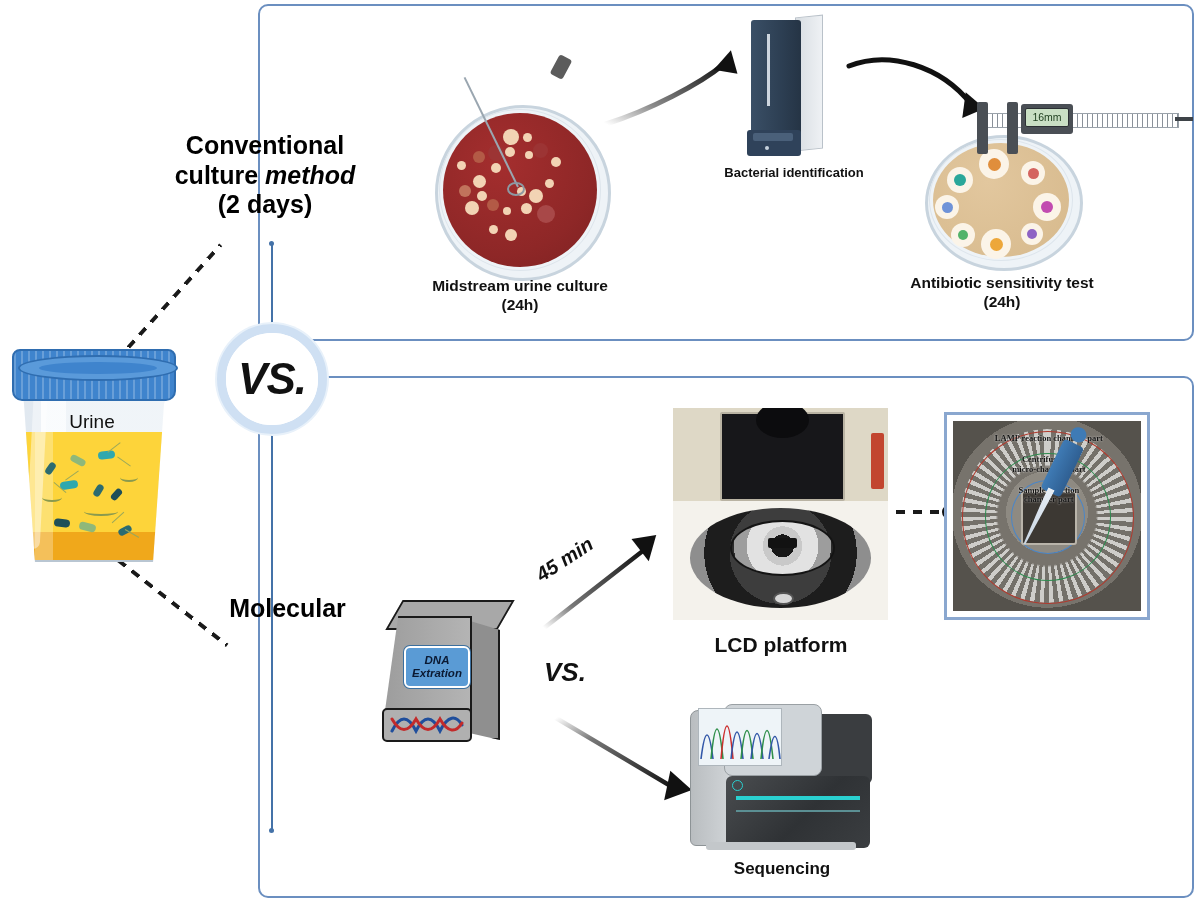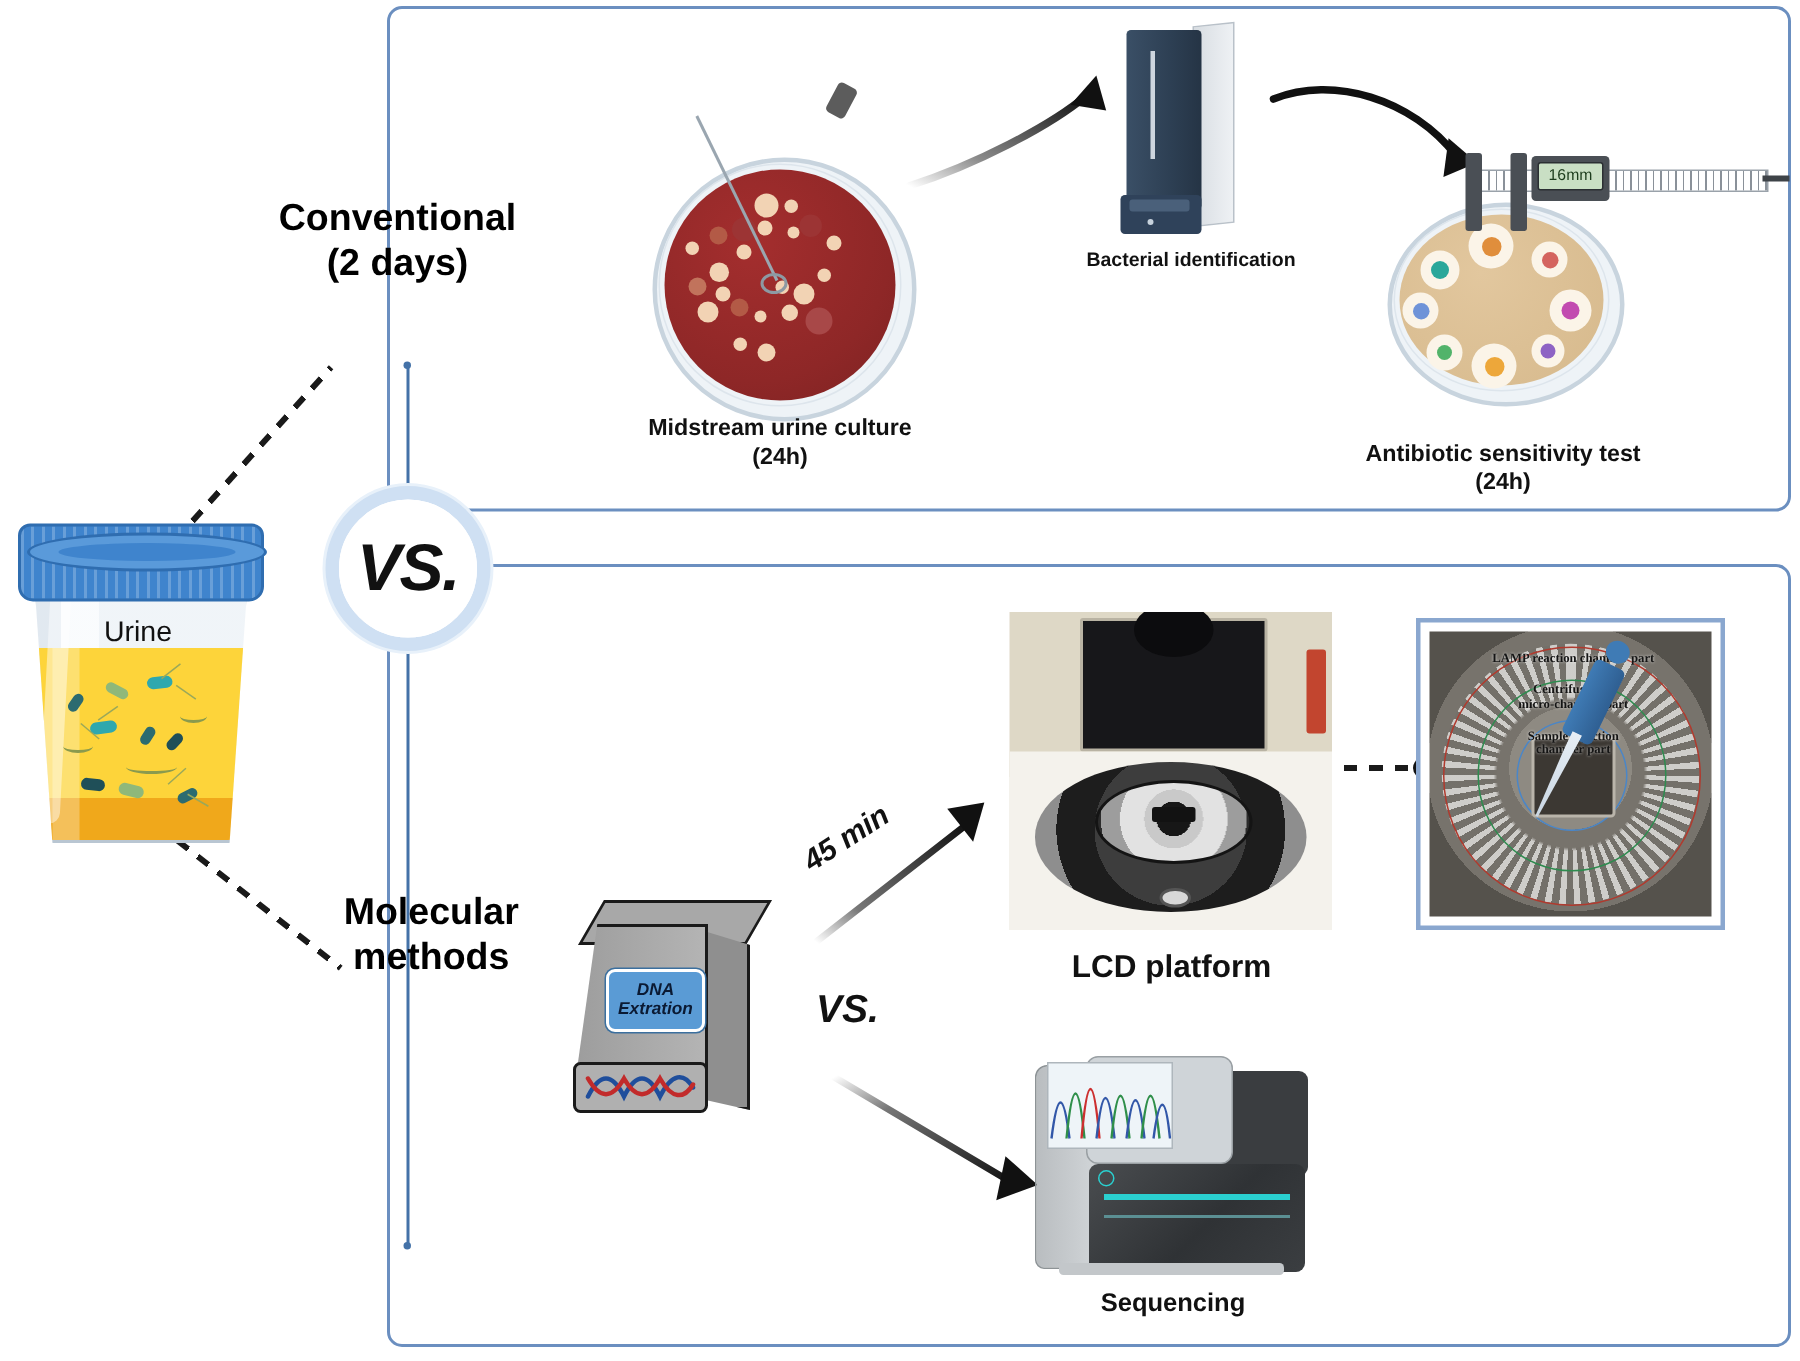--- a/index.html
+++ b/index.html
@@ -54,21 +54,21 @@
   #head-molecular{left:190px;top:594px;width:195px;font-size:25px;}
   .ital{font-style:italic;}
 
   
   .caption{
     position:absolute;color:#111;font-weight:bold;text-align:center;
     line-height:1.22;
   }
   #cap-midstream{left:396px;top:277px;width:248px;font-size:15.5px;}
   #cap-bacterial{left:694px;top:165px;width:200px;font-size:13px;}
-  #cap-antibiotic{left:890px;top:274px;width:224px;font-size:15.5px;margin-top:20px;}
+  #cap-antibiotic{left:890px;top:274px;width:224px;font-size:15.5px;}
   #cap-lcd{left:666px;top:632px;width:230px;font-size:21px;}
   #cap-sequencing{left:662px;top:859px;width:240px;font-size:17px;}
 
   
   .dash-line{position:absolute;transform-origin:0 50%;}
   .dash-line i{
     display:block;height:100%;width:100%;
     background:repeating-linear-gradient(to right,#1a1a1a 0 9px,transparent 9px 17px);
   }
 
@@ -397,26 +397,26 @@
 
   <div class="conn" style="left:271px;top:432px;width:1.6px;height:398px;"></div>
   <div class="conn-dot" style="left:269px;top:828px;"></div>
 
   <div id="vs-badge">
     <div class="vs-inner">VS.</div>
   </div>
 
   <div class="blue-head" id="head-conventional">
     <div>Conventional</div>
+    <div><span>culture </span><span class="ital">method</span></div>
     <div>(2 days)</div>
   </div>
 
   <div class="blue-head" id="head-molecular">
     <div>Molecular</div>
-    <div>methods</div>
   </div>
 
   <div class="dash-line" style="left:117px;top:358px;width:155px;height:4px;transform:rotate(-48deg);">
       <i></i>
     </div>
 
   <div class="dash-line" style="left:105px;top:548px;width:155px;height:4px;transform:rotate(38deg);">
       <i></i>
     </div>
 

